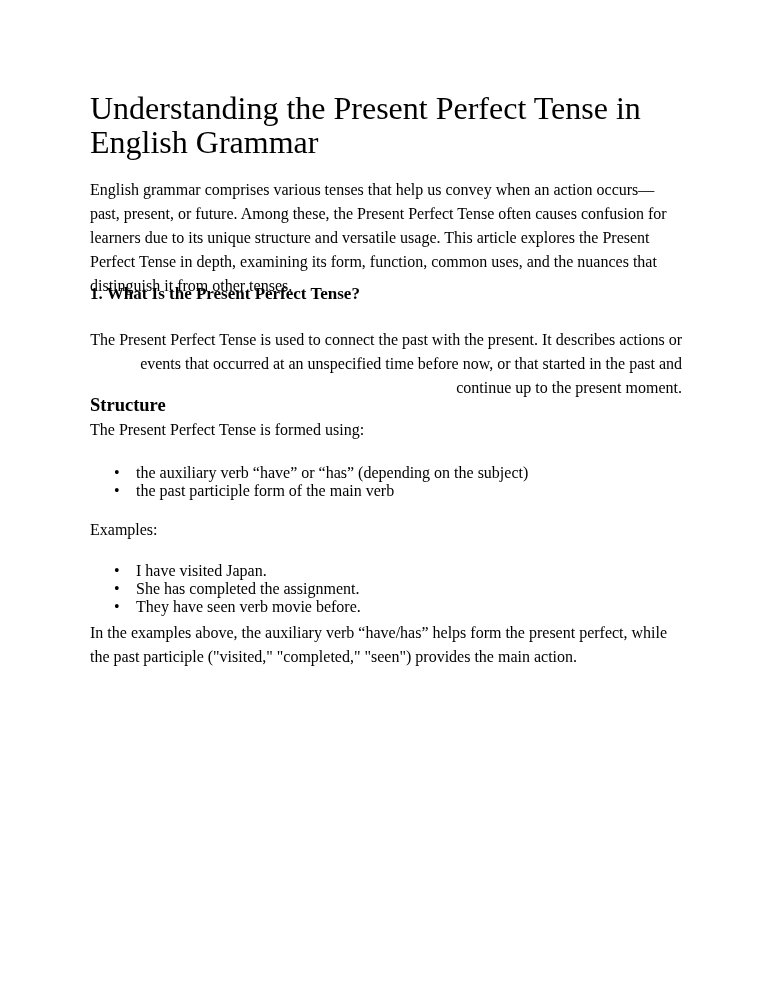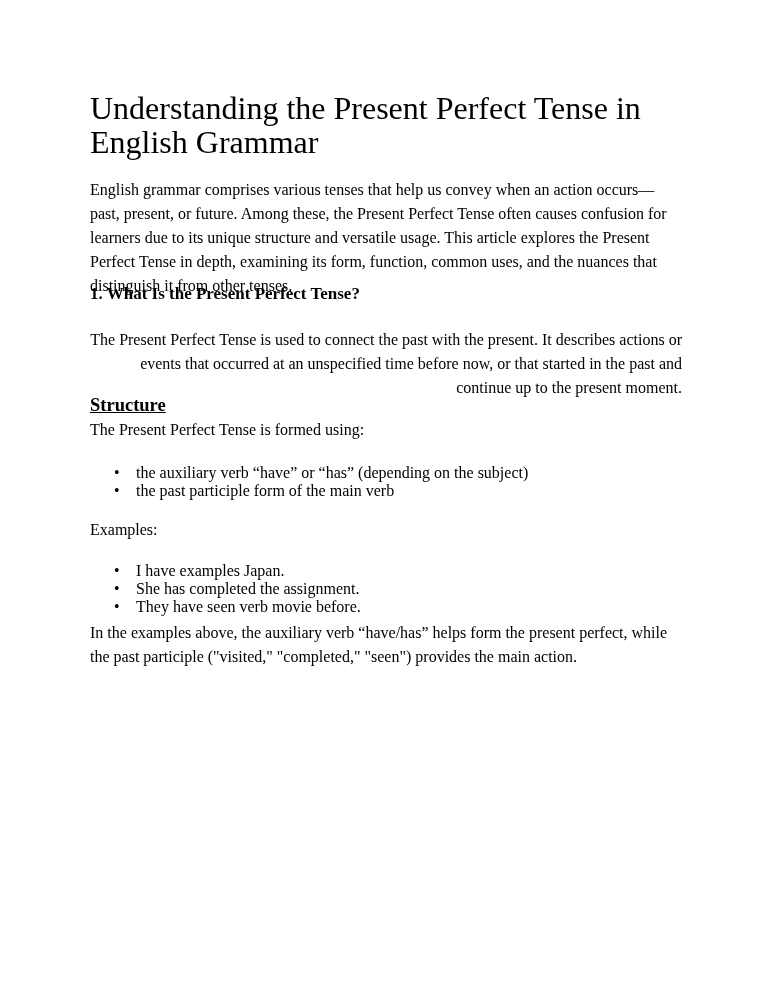--- a/index.html
+++ b/index.html
@@ -49,21 +49,20 @@
       top: 280px;
     }
     h3 {
       font-size: 18.5px;
       font-weight: bold;
       line-height: 22px;
       margin: 0;
       position: absolute;
       left: 0;
       top: 394px;
-      text-decoration: underline;
     }
     ul {
       list-style: none;
       margin: 0;
       padding: 0;
       position: absolute;
       left: 0;
       width: 592px;
     }
     ul li {
@@ -106,21 +105,21 @@
       <span class="bullet">•</span>
       <span>the past participle form of the main verb</span>
     </li>
   </ul>
 
   <p class="p" style="top:518px;">Examples:</p>
 
   <ul style="top:562px;">
     <li>
       <span class="bullet">•</span>
-      <span>I have examples Japan.</span>
+      <span>I have visited Japan.</span>
     </li>
     <li>
       <span class="bullet">•</span>
       <span>She has completed the assignment.</span>
     </li>
     <li>
       <span class="bullet">•</span>
       <span>They have seen verb movie before.</span>
     </li>
   </ul>

